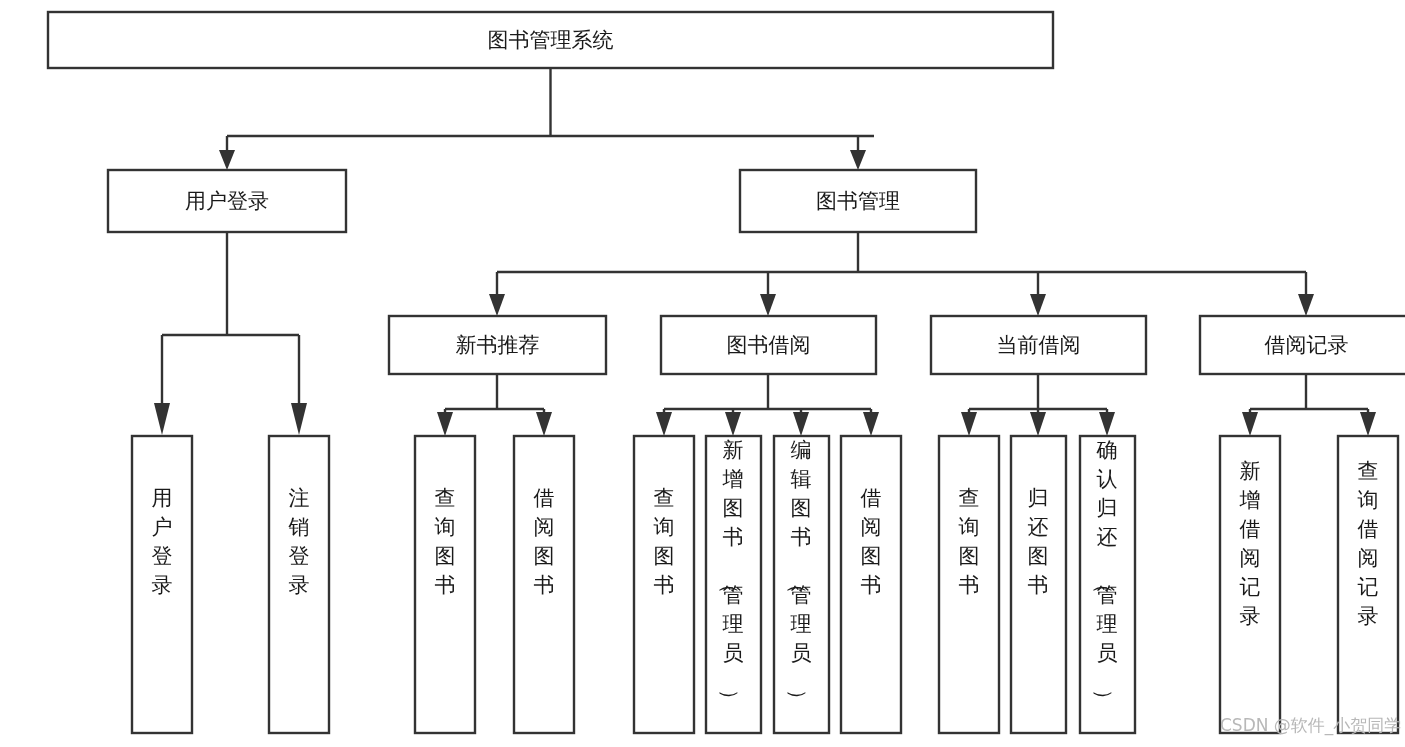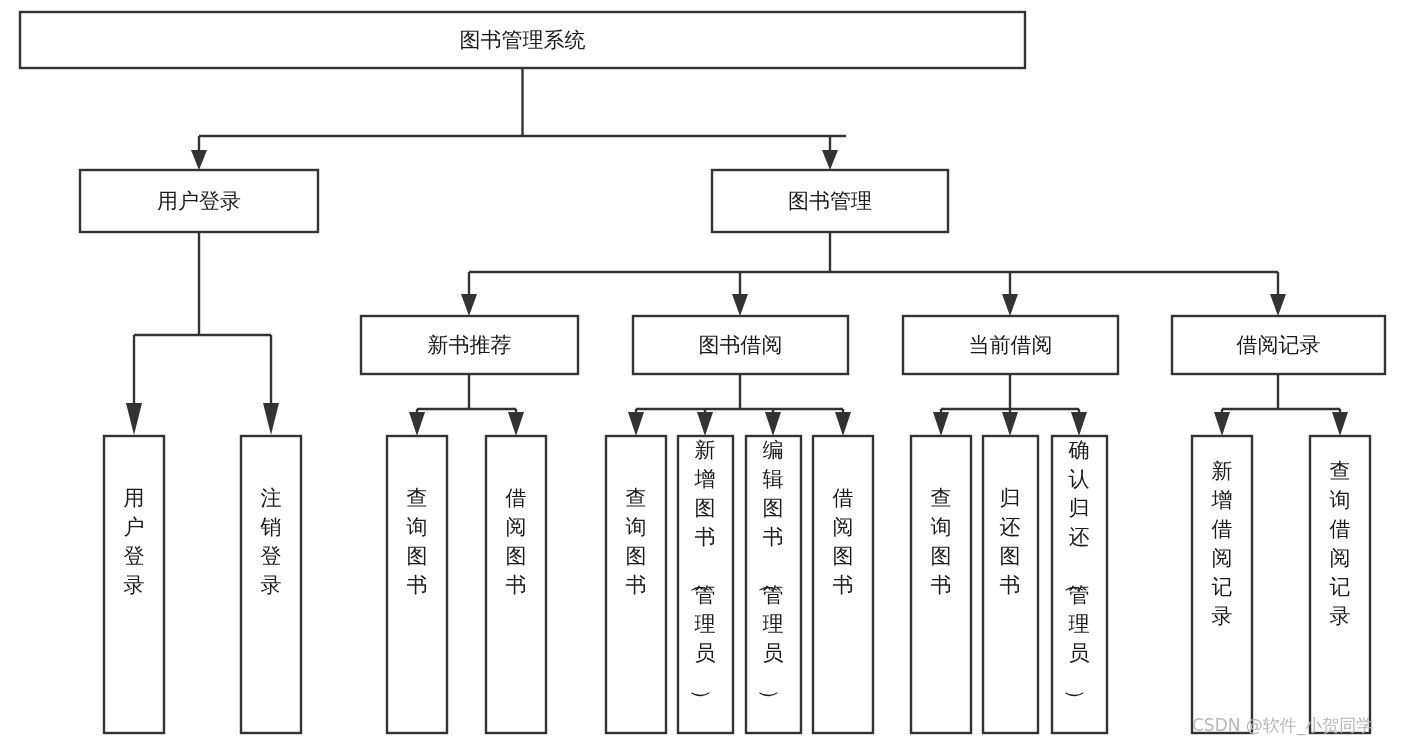--- a/index.html
+++ b/index.html
@@ -11,20 +11,21 @@
     width: 1405px;
     height: 747px;
     font-family: "DejaVu Sans", "Liberation Sans", sans-serif;
     overflow: hidden;
     position: relative;
   }
   #diagram-root {
     position: relative;
     width: 1228px;
     height: 747px;
+    margin-left: 28px;
   }
   svg#flow {
     position: absolute;
     left: 0;
     top: 0;
     width: 1405px;
     height: 747px;
     display: block;
   }
   .node-box {

